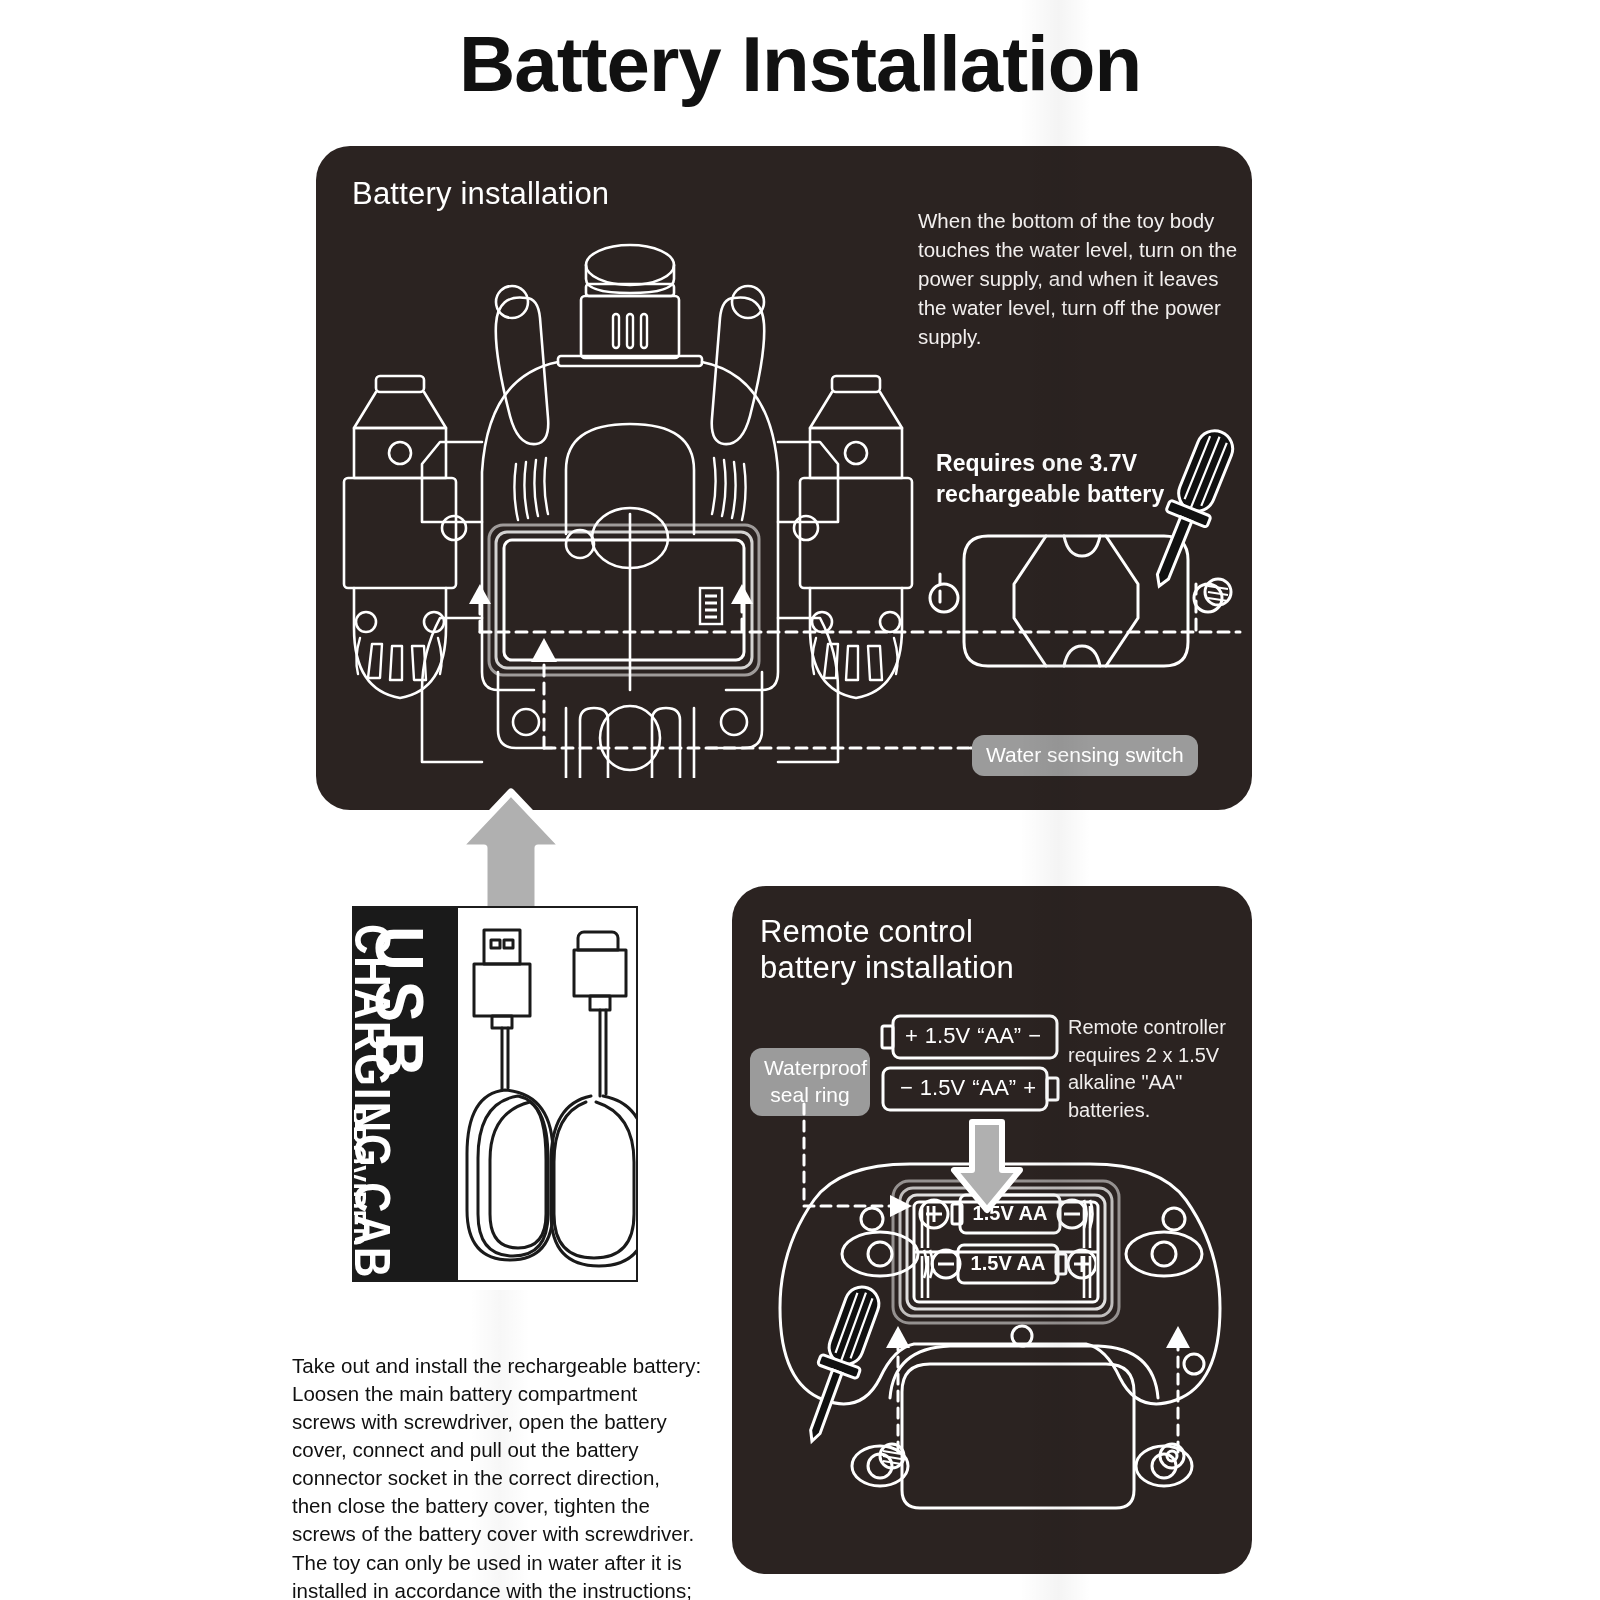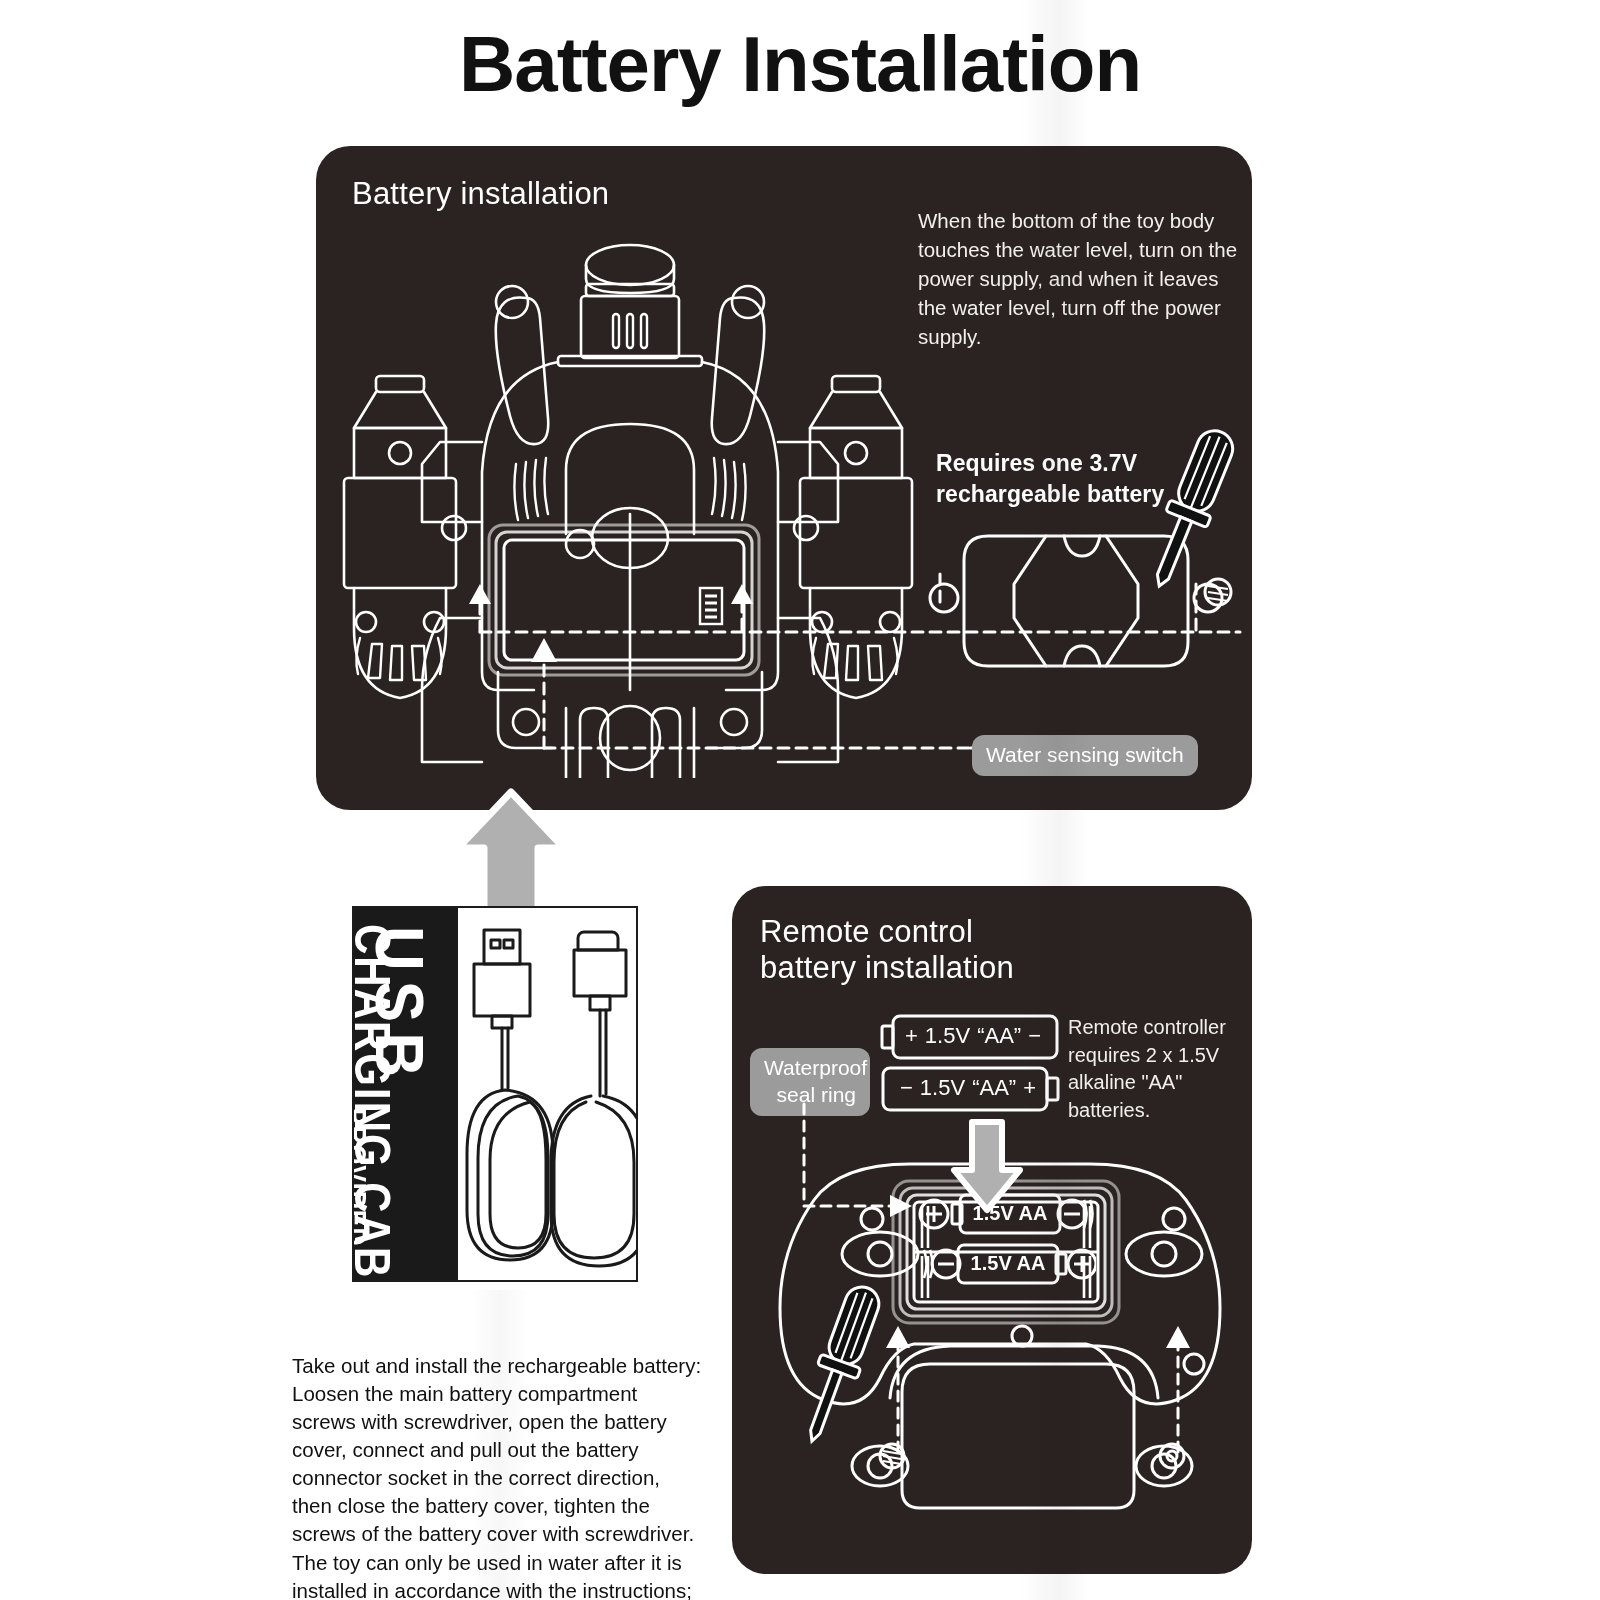--- a/index.html
+++ b/index.html
@@ -78,21 +78,21 @@
     background:#9b9b9b;
     border-radius:12px;
     color:#ffffff;
     font-size:21px;
     line-height:1.28;
     padding:7px 14px;
     white-space:pre-line;
     font-weight:400;
   }
   #pill-water-switch{ left:972px; top:735px; }
-  #pill-seal-ring{ left:750px; top:1048px; width:92px; text-align:right; }
+  #pill-seal-ring{ left:750px; top:1048px; width:92px; text-align:center; }
 
   .body-text{
     position:absolute;
     left:292px; top:1352px; width:412px;
     color:#101010;
     font-size:20.5px;
     line-height:1.37;
     white-space:pre-line;
     font-weight:400;
   }

